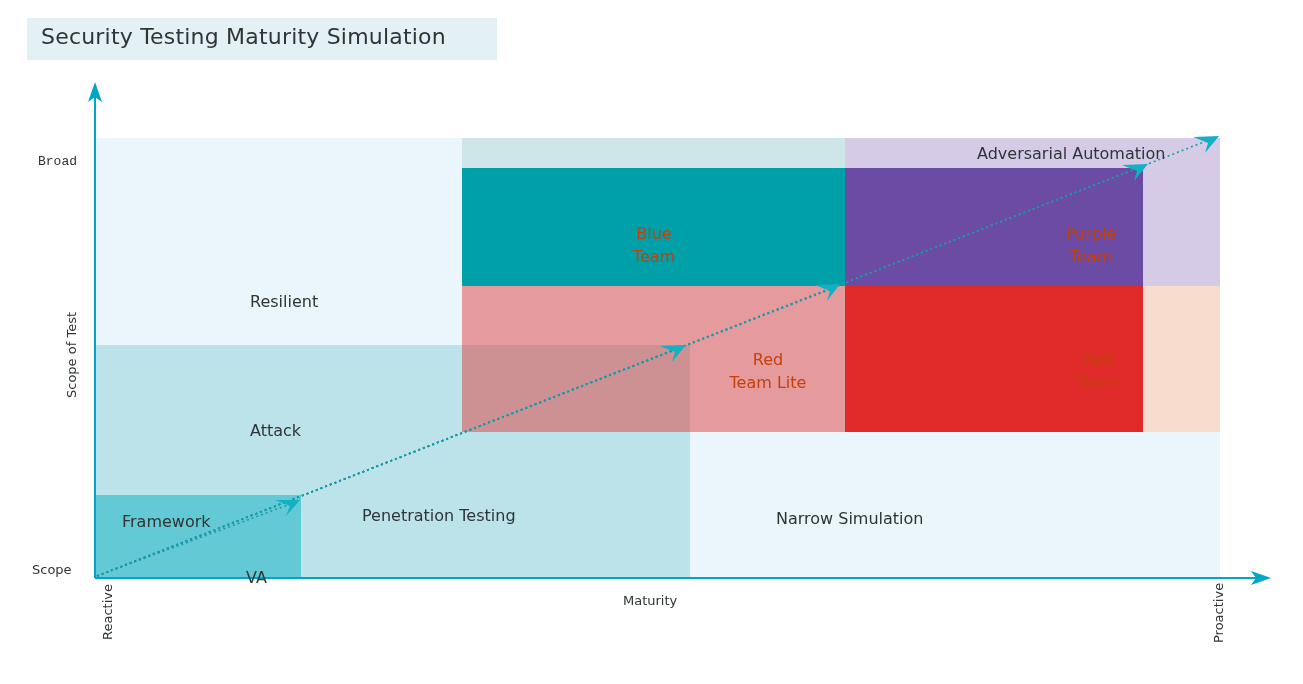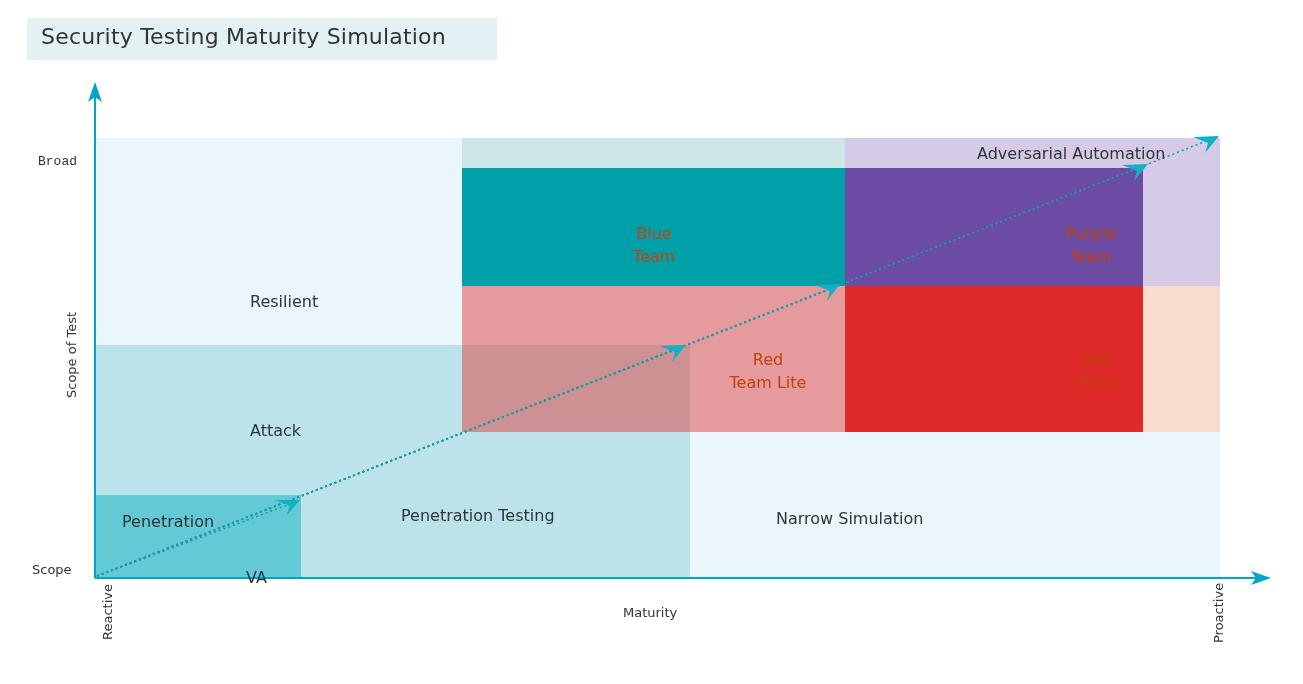--- a/index.html
+++ b/index.html
@@ -106,30 +106,30 @@
     </g>
   </svg>
 
   <div class="tick" style="left:38px;top:154px;font-family:Liberation Mono, monospace;">Broad</div>
   <div class="tick" style="left:32px;top:562px;">Scope</div>
 
   <div class="tick rot-90" style="left:64px;top:398px;">Scope of Test</div>
 
   <div class="tick rot-90" style="left:100px;top:640px;">Reactive</div>
   <div class="tick rot-90" style="left:1211px;top:643px;">Proactive</div>
-  <div class="tick" style="left:623px;top:593px;margin-top:12px;">Maturity</div>
+  <div class="tick" style="left:623px;top:593px;">Maturity</div>
 
   <div class="lbl" style="left:250px;top:292px;">Resilient</div>
   <div class="lbl" style="left:250px;top:421px;">Attack</div>
 
-  <div class="lbl" style="left:362px;top:506px;margin-left:39px;">Penetration Testing</div>
+  <div class="lbl" style="left:362px;top:506px;">Penetration Testing</div>
   <div class="lbl" style="left:776px;top:509px;">Narrow Simulation</div>
   <div class="lbl" style="left:977px;top:144px;">Adversarial Automation</div>
 
-  <div class="lbl" style="left:122px;top:512px;">Penetration</div>
+  <div class="lbl" style="left:122px;top:512px;">Framework</div>
   <div class="lbl" style="left:246px;top:568px;">VA</div>
 
   <div class="lbl lbl-white lbl-center two-line" style="left:606px;top:222px;width:96px;">
     <div>Blue</div>
     <div>Team</div>
   </div>
 
   <div class="lbl lbl-white lbl-center two-line" style="left:1043px;top:222px;width:96px;">
     <div>Purple</div>
     <div>Team</div>

